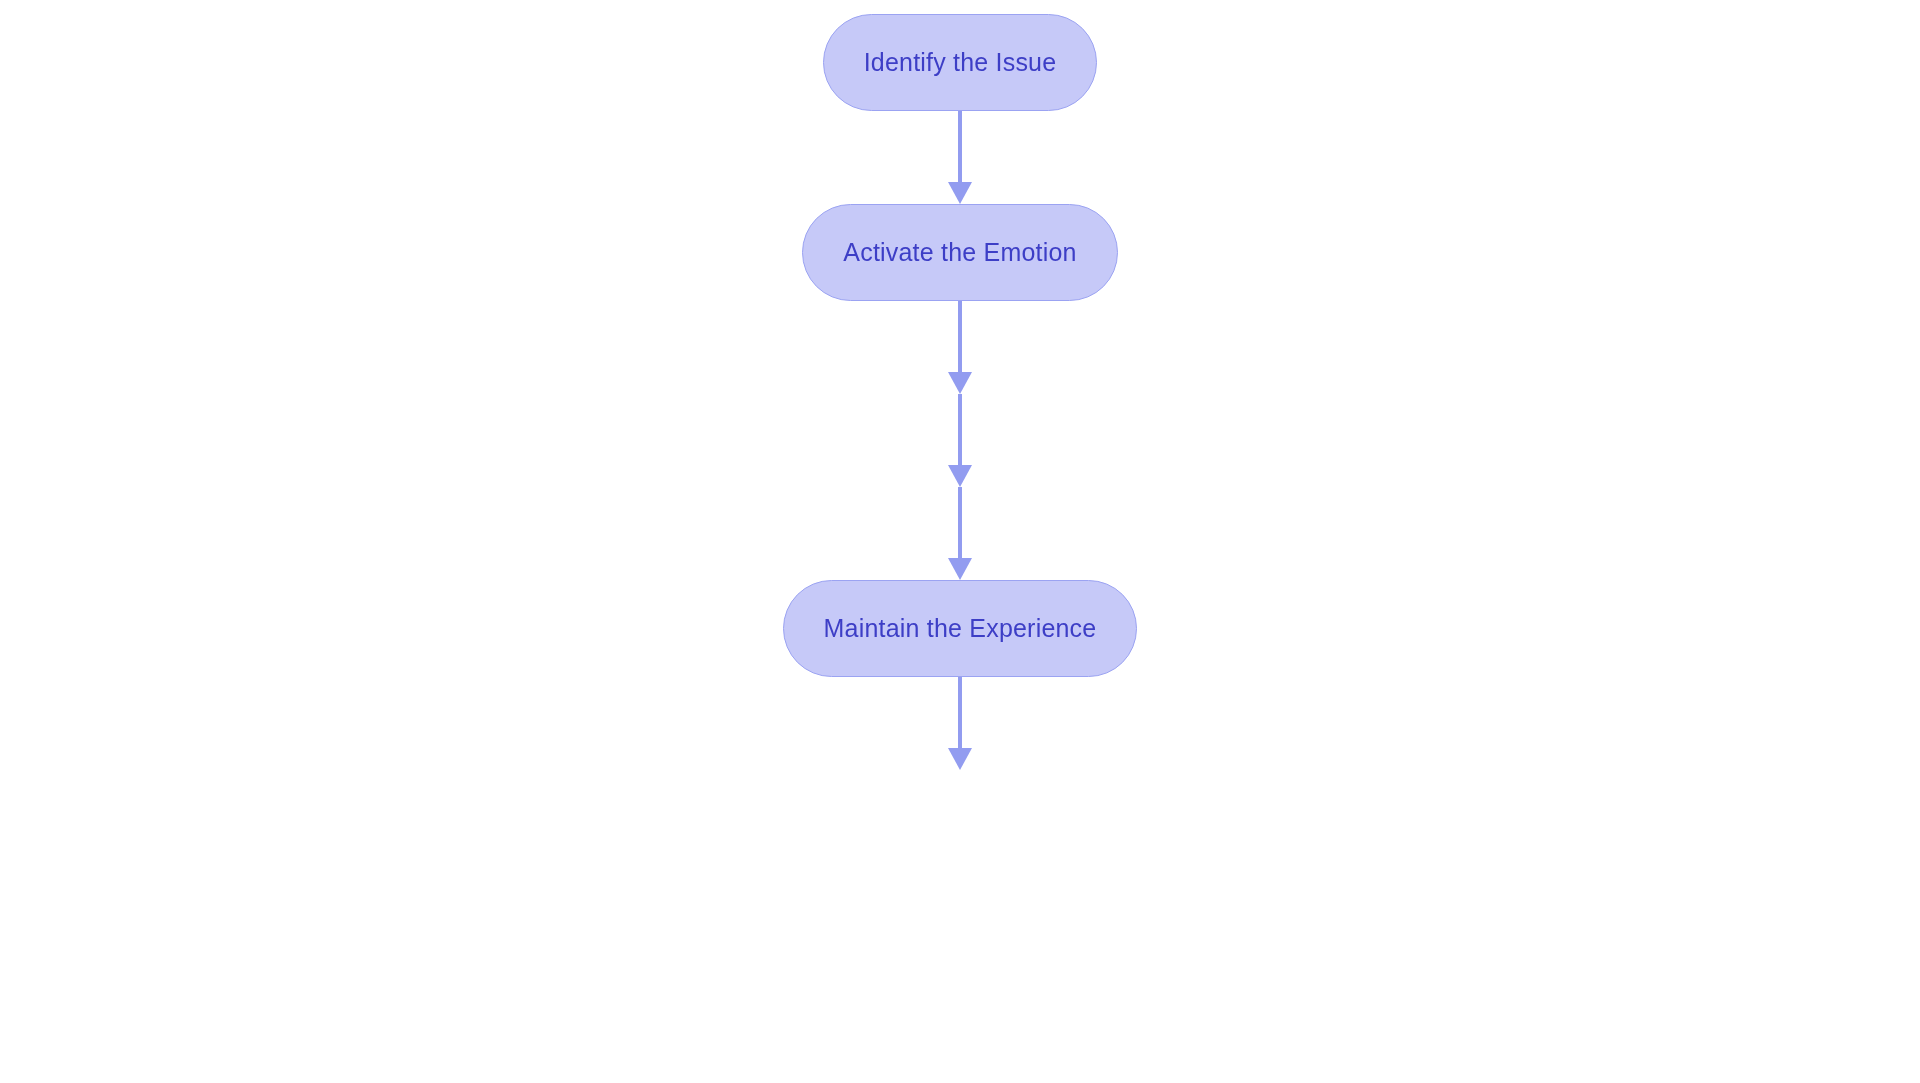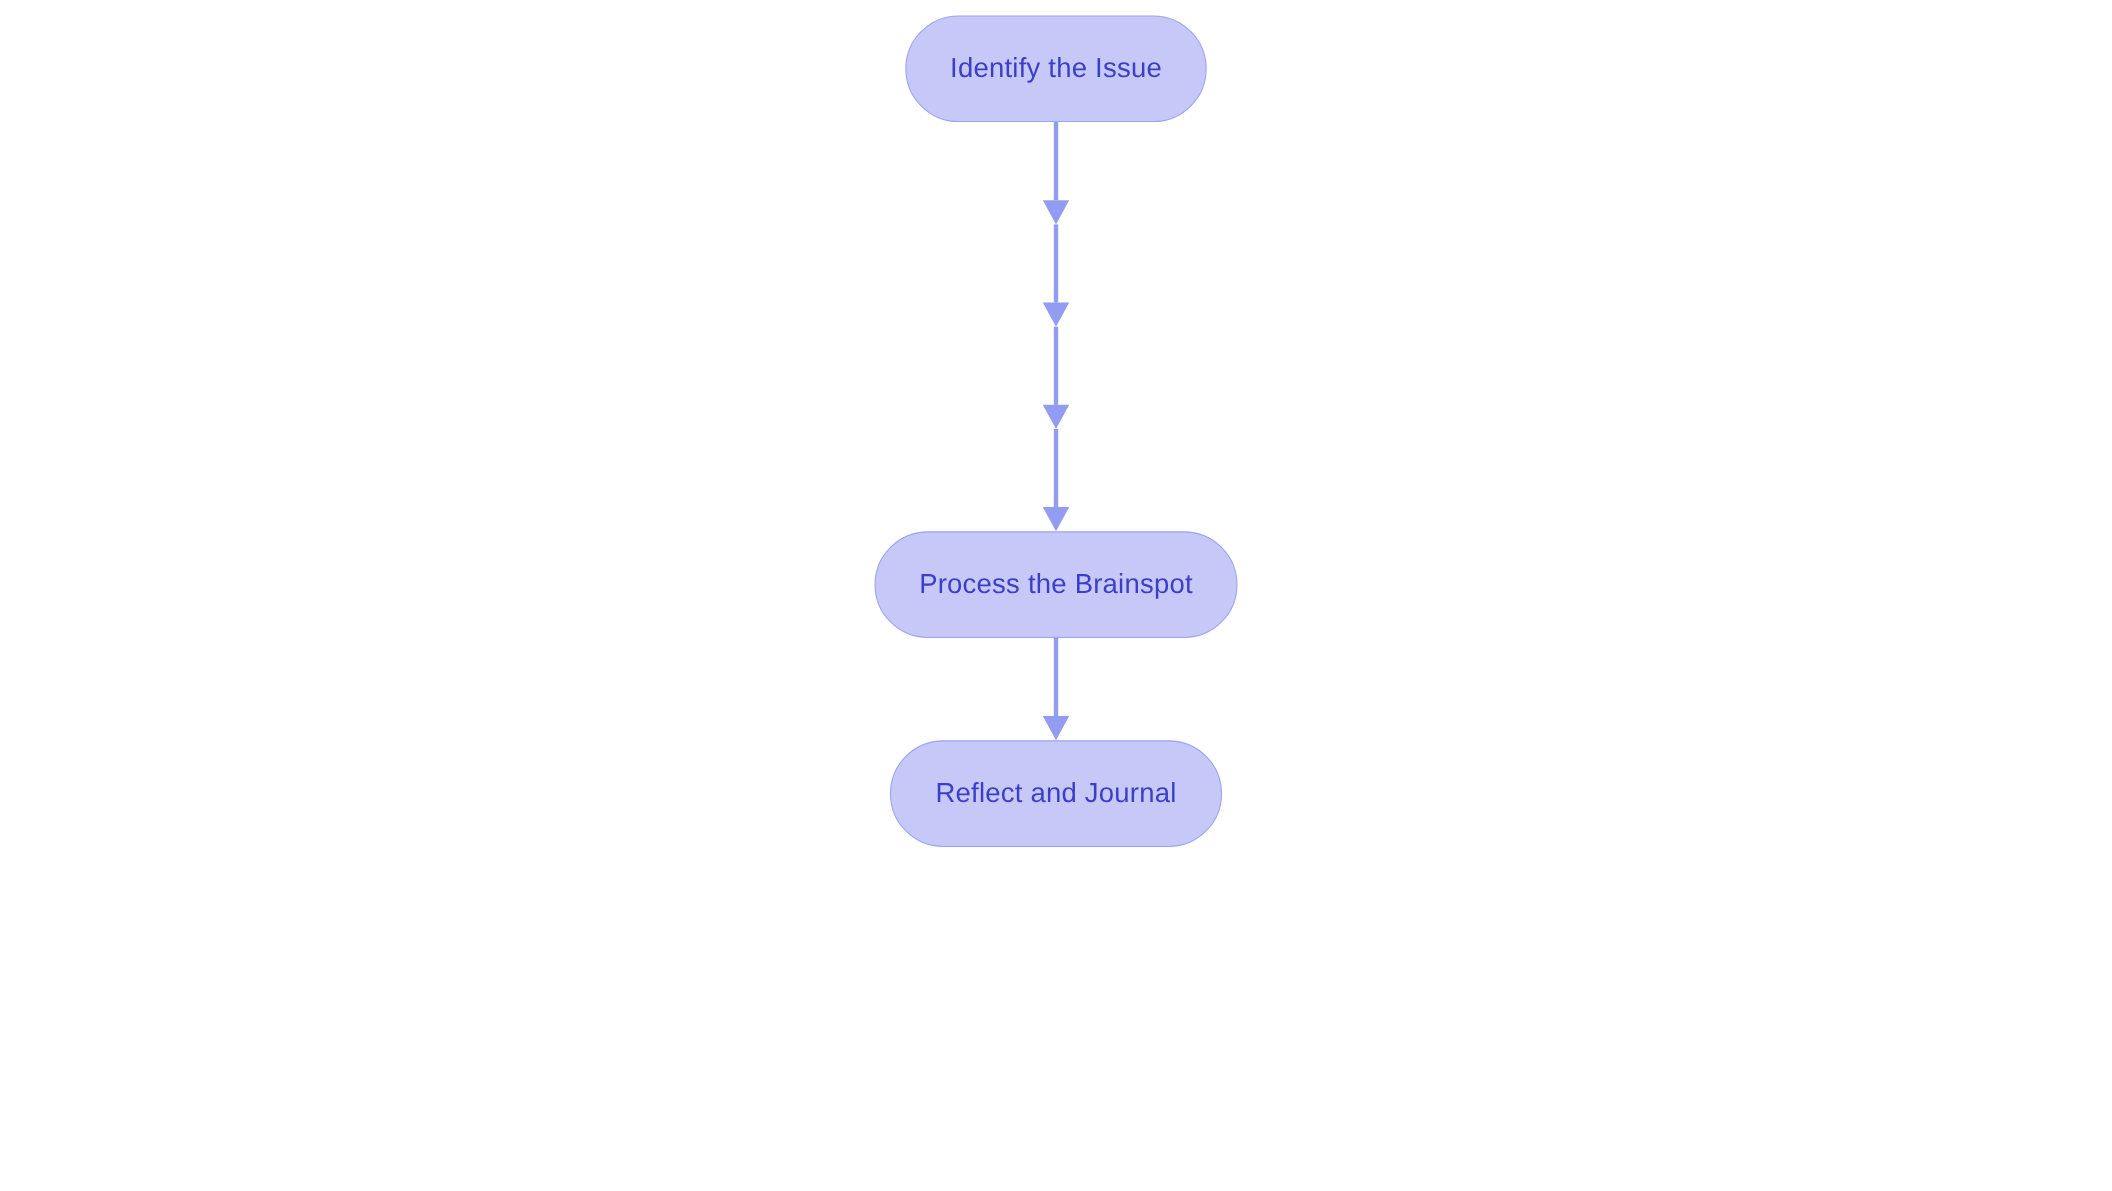--- a/index.html
+++ b/index.html
@@ -69,44 +69,44 @@
 
   <div class="flow-node">
     <span>Identify the Issue</span>
   </div>
 
   <div class="connector">
     <div class="line"></div>
     <div class="arrowhead"></div>
   </div>
 
+  <div class="flow-node">
+    <span>Activate the Emotion</span>
+  </div>
 
   <div class="connector">
     <div class="line"></div>
     <div class="arrowhead"></div>
   </div>
 
 
   <div class="connector">
     <div class="line"></div>
     <div class="arrowhead"></div>
   </div>
 
 
   <div class="connector">
     <div class="line"></div>
     <div class="arrowhead"></div>
   </div>
 
   <div class="flow-node">
-    <span>Process the Brainspot</span>
+    <span>Maintain the Experience</span>
   </div>
 
   <div class="connector">
     <div class="line"></div>
     <div class="arrowhead"></div>
   </div>
 
-  <div class="flow-node">
-    <span>Reflect and Journal</span>
-  </div>
 
 </div>
 
 </body></html>

